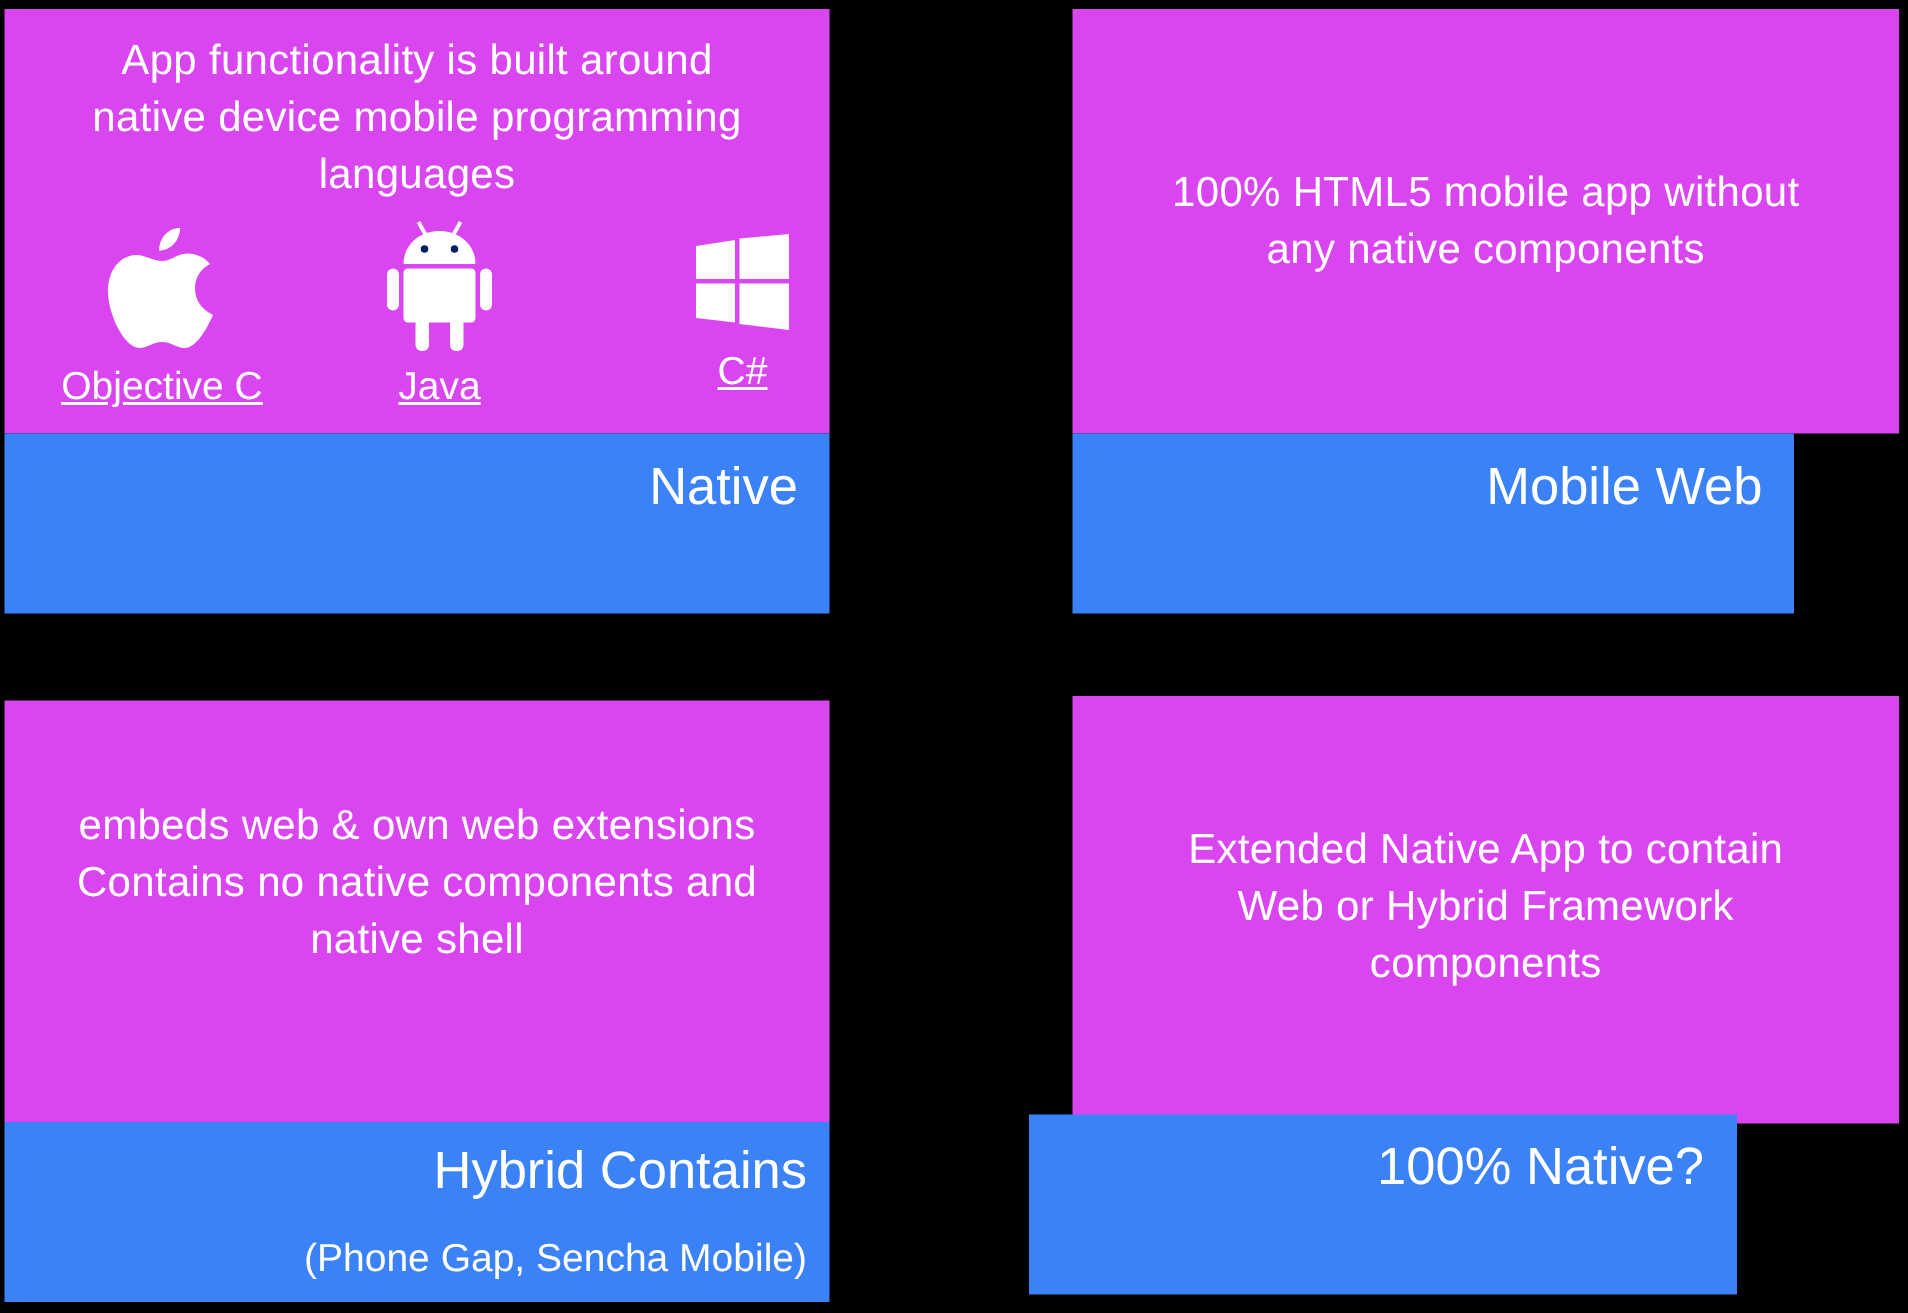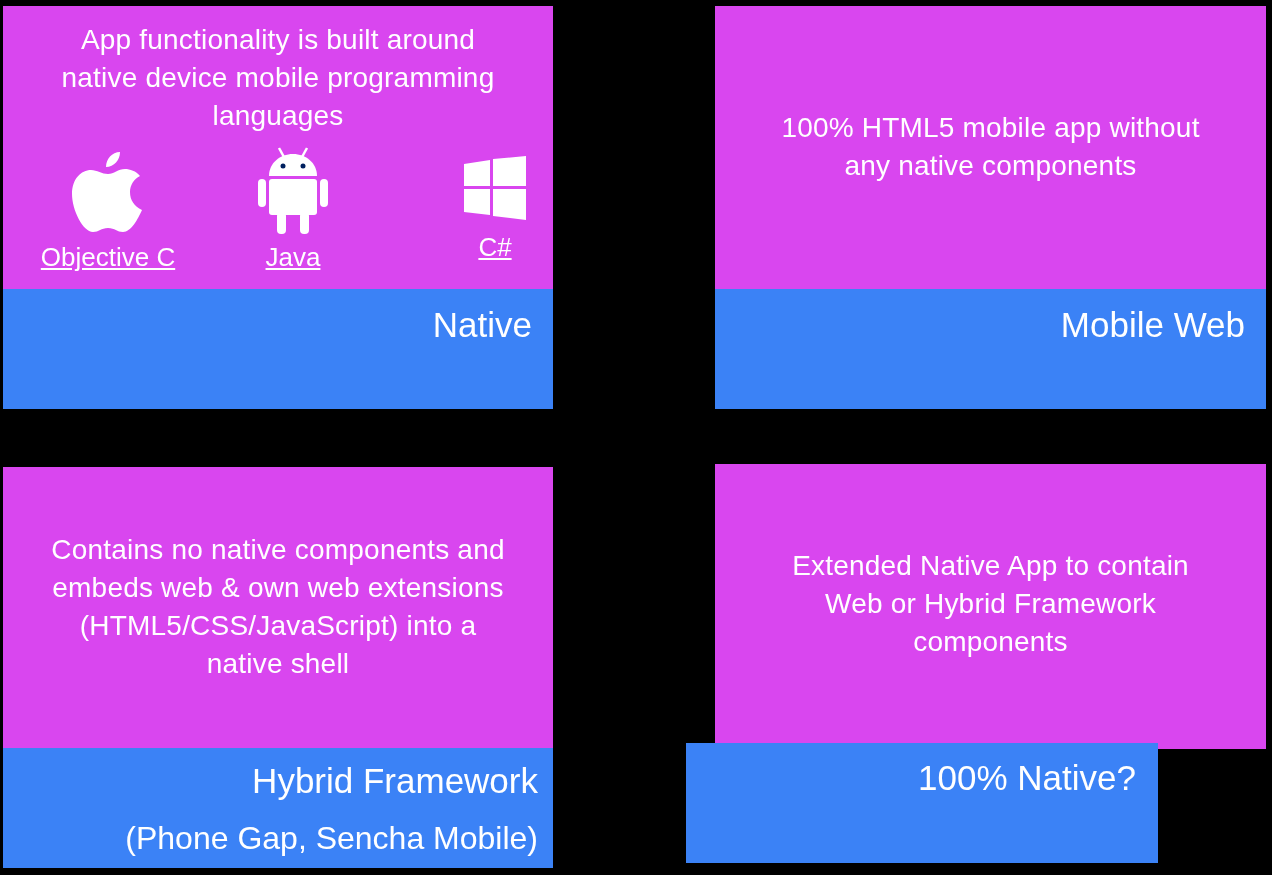--- a/index.html
+++ b/index.html
@@ -10,21 +10,21 @@
   .dark { position:absolute; background:#d946ef; }
   .light { position:absolute; background:#3b82f6; }
   .desc {
     position:absolute; left:0; right:0; text-align:center;
     font-size:28px; line-height:38px; color:#ffffff; letter-spacing:0.2px;
   }
   .label {
     position:absolute; right:18px; font-size:35px; line-height:40px; color:#ffffff; text-align:right;
   }
   .sublabel {
-    position:absolute; right:16px; font-size:32px; line-height:30px; color:#ffffff; text-align:right;
+    position:absolute; right:16px; font-size:26px; line-height:30px; color:#ffffff; text-align:right;
   }
   .platform { position:absolute; text-align:center; width:180px;text-decoration:underline; }
   .platform .icon { display:block; margin:0 auto; }
   .platform .pname { display:block; font-size:26px; line-height:30px; margin-top:8px; }
 </style>
 </head>
 <body>
 
 <div>
   <div class="dark" style="left:3px; top:6px; width:550px; height:283px;">
@@ -73,36 +73,35 @@
   </div>
 </div>
 
 <div>
   <div class="dark" style="left:715px; top:6px; width:551px; height:283px;">
     <div class="desc" style="top:103px;">
       <div>100% HTML5 mobile app without</div>
       <div>any native components</div>
     </div>
   </div>
-  <div class="light" style="left:715px; top:289px; width:551px; height:120px;">
+  <div class="light" style="left:715px; top:289px; width:449px; height:120px;padding-left:32px;">
     <div class="label" style="top:16px; right:21px;">Mobile Web</div>
   </div>
 </div>
 
 <div>
   <div class="dark" style="left:3px; top:467px; width:550px; height:281px;">
     <div class="desc" style="top:64px;">
+      <div>embeds web &amp; own web extensions</div>
       <div>Contains no native components and</div>
-      <div>embeds web &amp; own web extensions</div>
-      <div>(HTML5/CSS/JavaScript) into a</div>
       <div>native shell</div>
     </div>
   </div>
   <div class="light" style="left:3px; top:748px; width:550px; height:120px;">
-    <div class="label" style="top:13px; right:15px;">Hybrid Framework</div>
+    <div class="label" style="top:13px; right:15px;">Hybrid Contains</div>
     <div class="sublabel" style="top:75px; right:15px;">(Phone Gap, Sencha Mobile)</div>
   </div>
 </div>
 
 <div>
   <div class="dark" style="left:715px; top:464px; width:551px; height:285px;">
     <div class="desc" style="top:83px;">
       <div>Extended Native App to contain</div>
       <div>Web or Hybrid Framework</div>
       <div>components</div>

